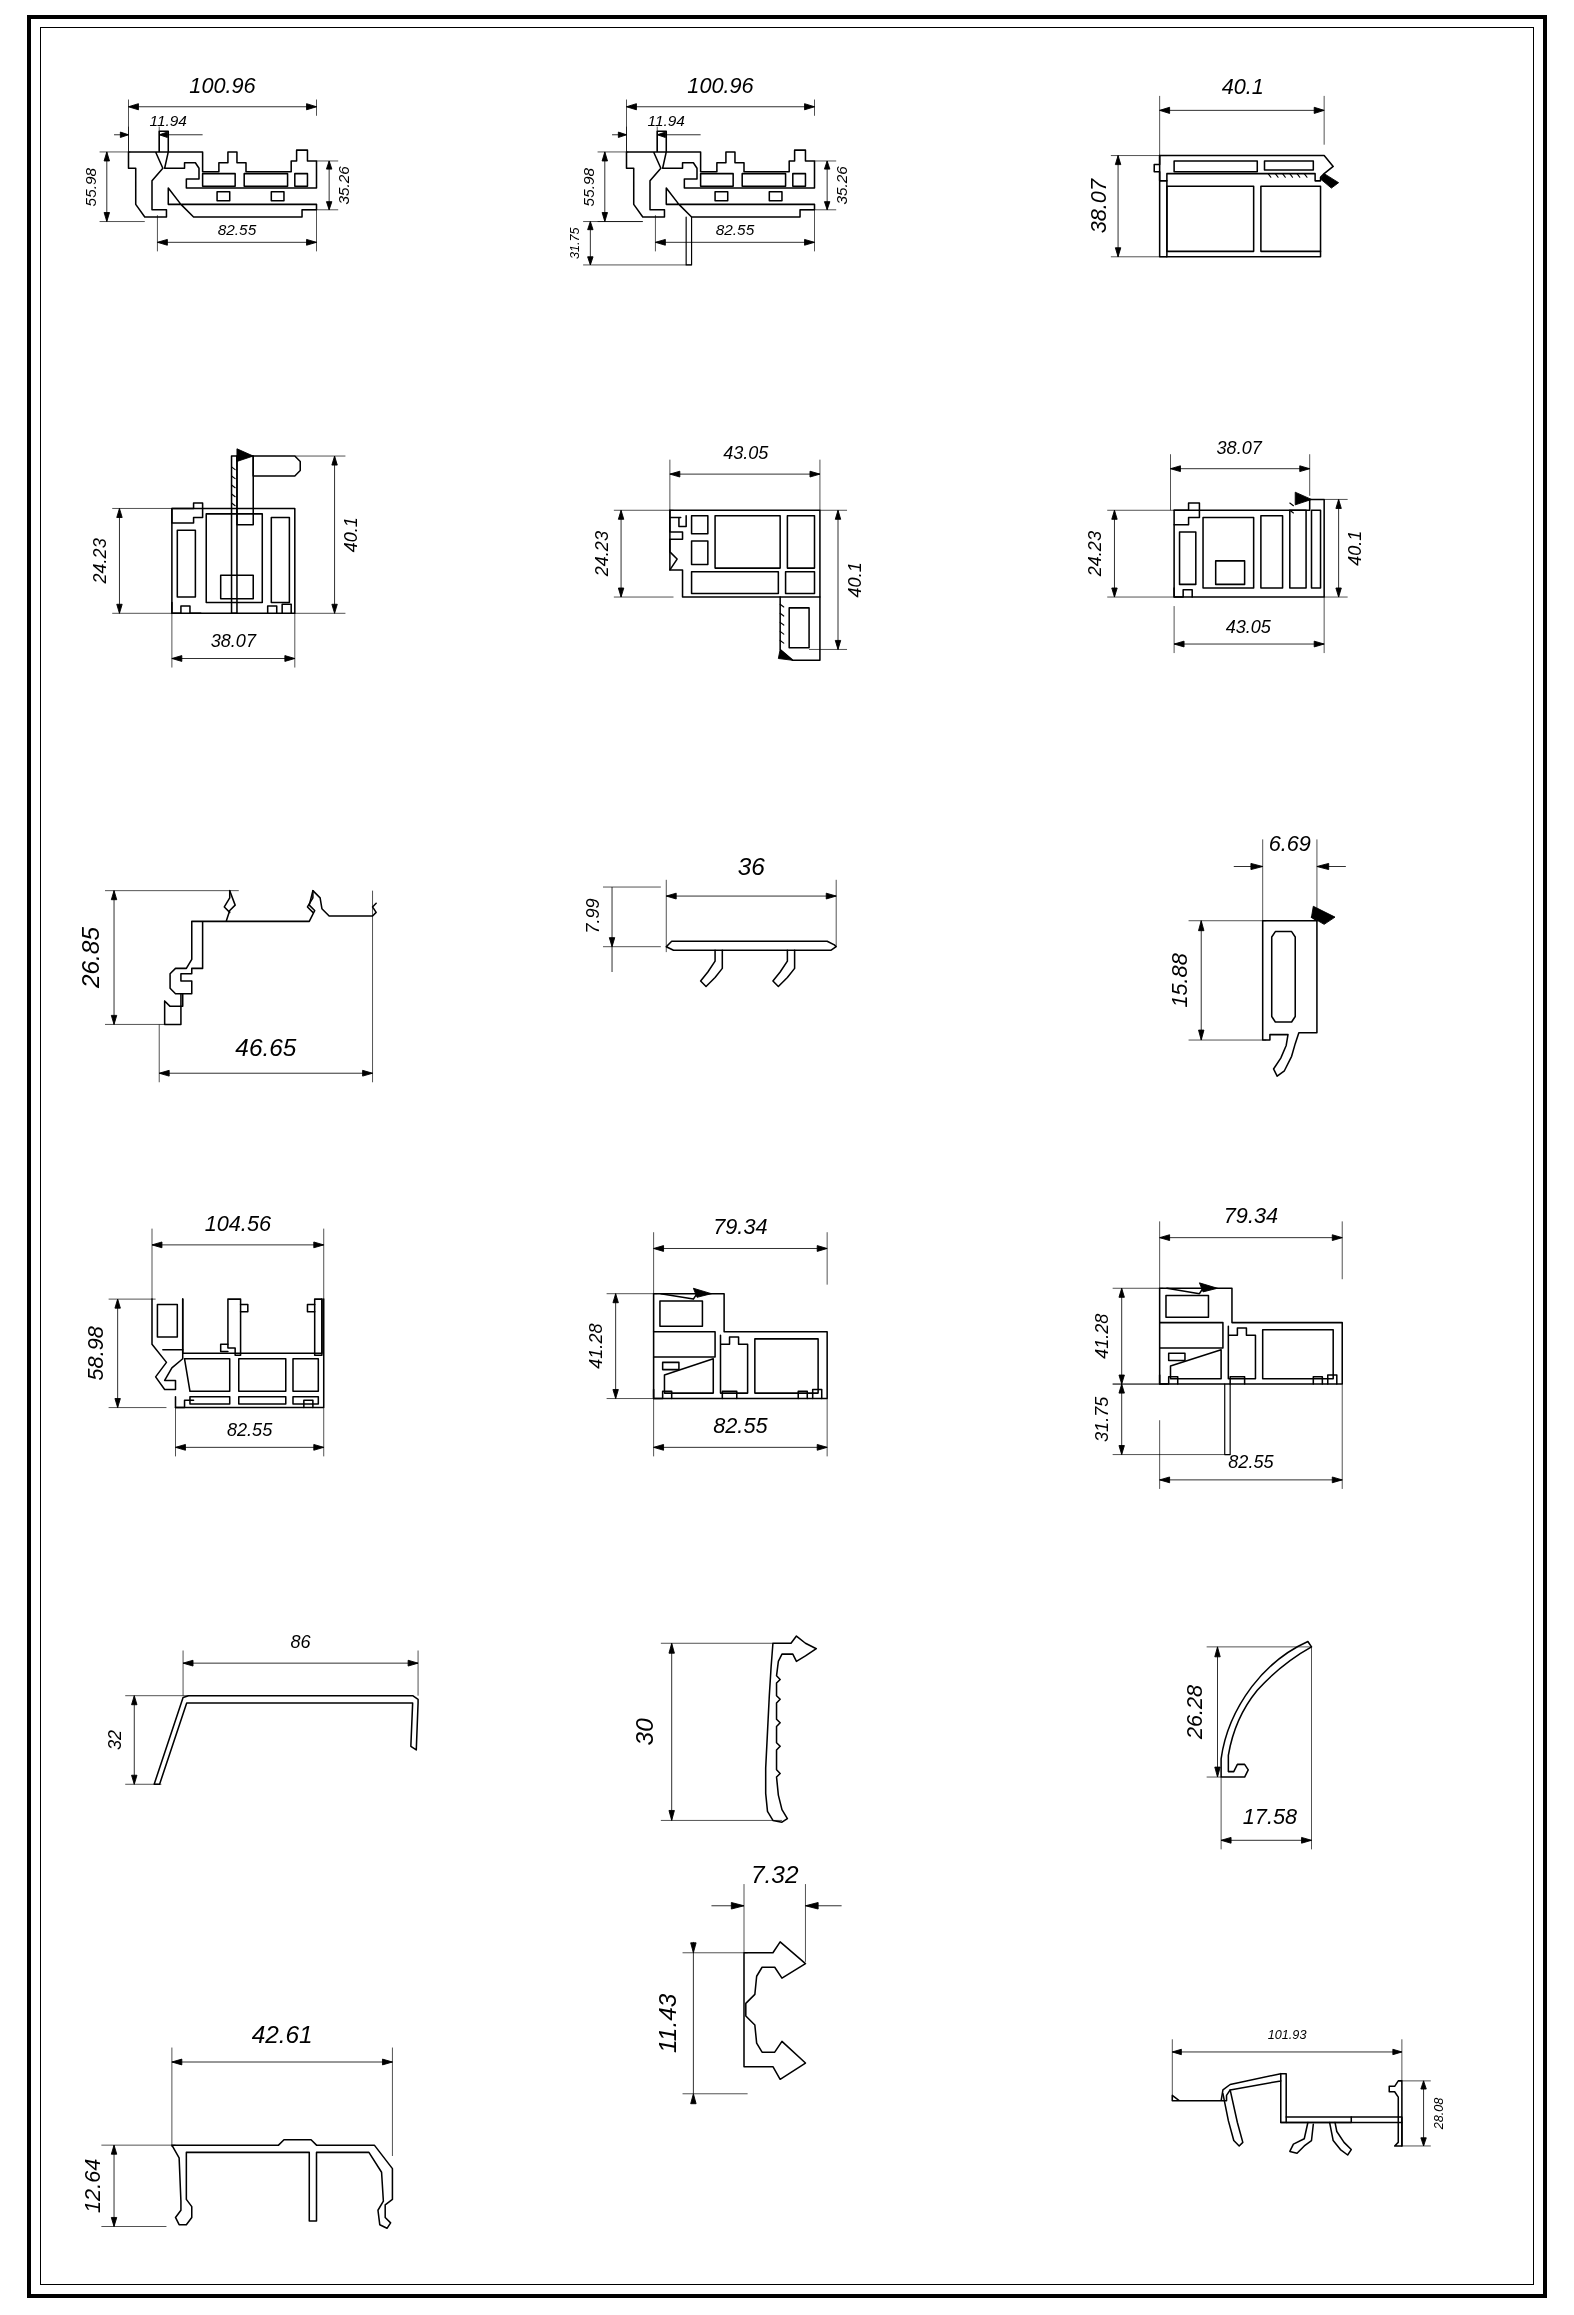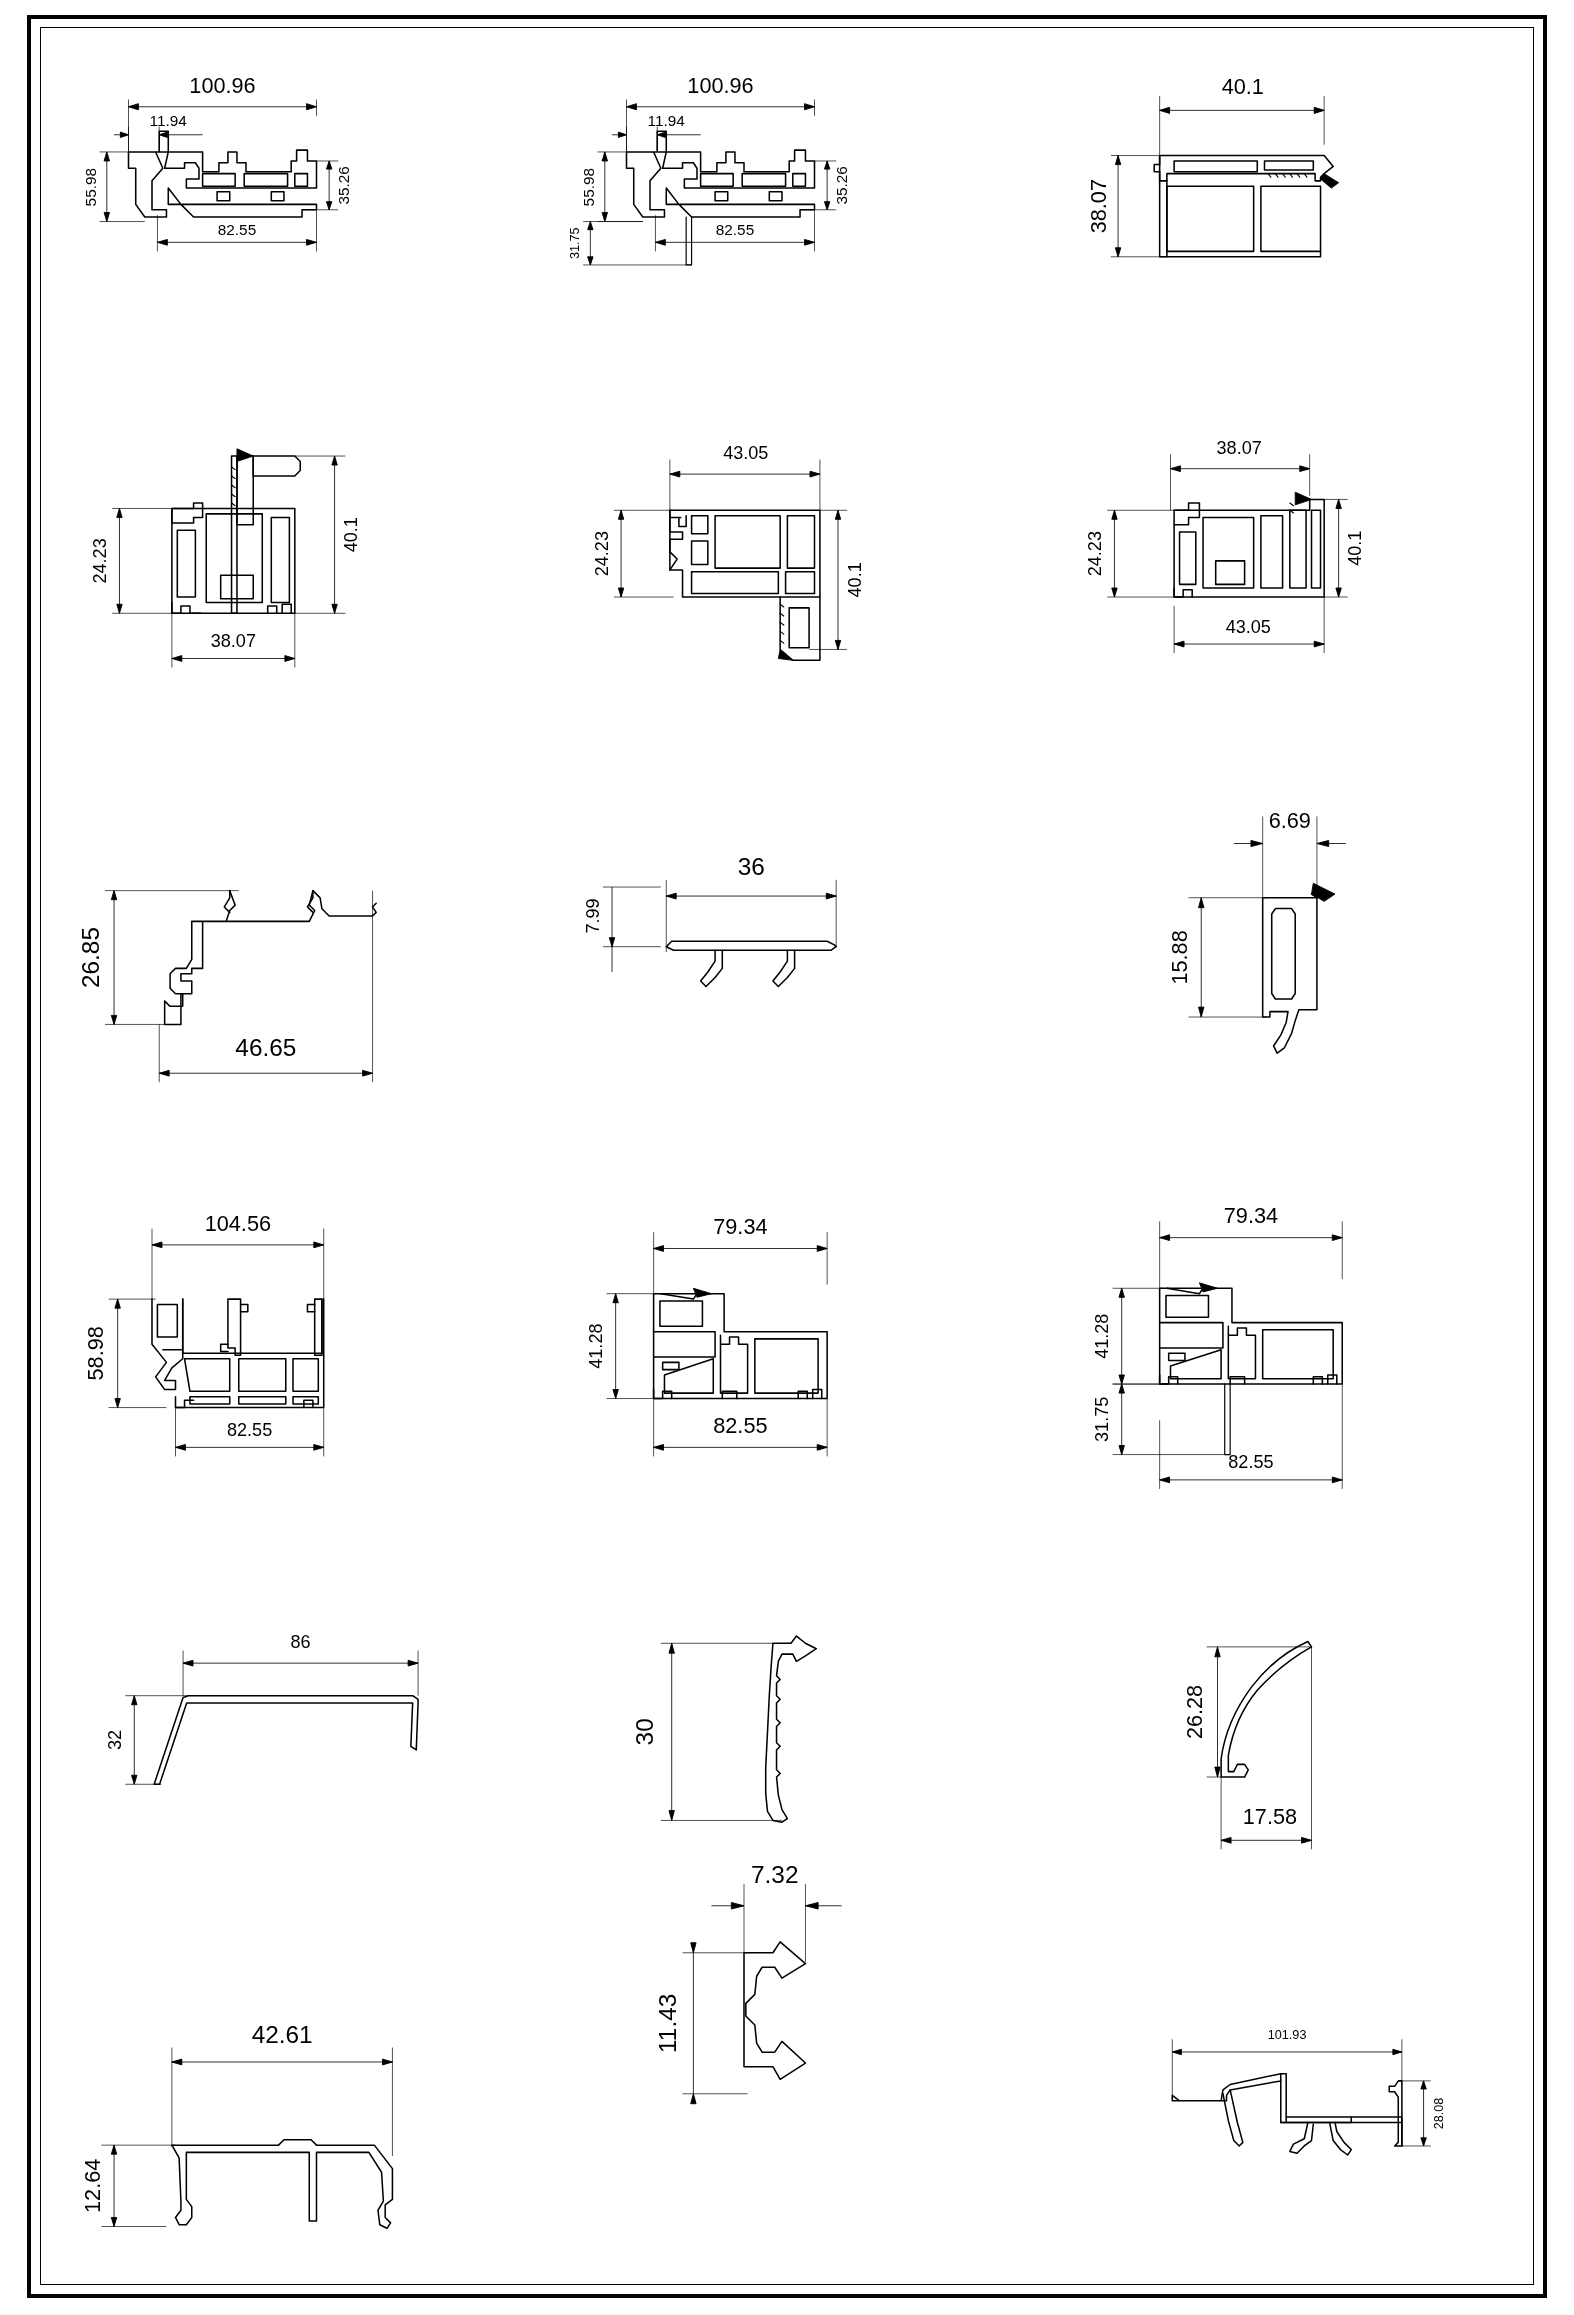--- a/index.html
+++ b/index.html
@@ -6,20 +6,21 @@
   html,body{margin:0;padding:0;background:#ffffff;}
   body{
     font-family:"Liberation Sans", sans-serif;
     width:1575px;height:2316px;
     position:relative;overflow:hidden;
     -webkit-font-smoothing:antialiased;
   }
   #sheet{
     position:absolute;inset:0;
     background:#ffffff;
+    font-style:italic;
   }
   
   #frame-outer{
     position:absolute;
     left:27px;top:14.5px;width:1520px;height:2283px;
     border:4.5px solid #000;
     box-sizing:border-box;
   }
   #frame-inner{
     position:absolute;
@@ -391,21 +392,21 @@
         <text class="dimtext t-xl" x="216" y="76">36</text>
 
         <g>
           <path class="prof" d="M122,162 L128,156 L300,156 L308,160 L310,162 L304,166 L130,166 Z"></path>
           <path class="prof" d="M176,166 L176,178 L168,190 L160,200 L166,206 L176,196 L184,186 L184,166"></path>
           <path class="prof" d="M256,166 L256,178 L248,190 L240,200 L246,206 L256,196 L264,186 L264,166"></path>
         </g>
       </svg>
     </div>
 
-    <div class="cell" style="left:1013px;top:762px;width:470px;height:344px;">
+    <div class="cell" style="left:1013px;top:785px;width:470px;height:344px;">
       <svg viewBox="0 0 520 380">
         <line class="ext" x1="232" y1="30" x2="232" y2="120"></line>
         <line class="ext" x1="292" y1="30" x2="292" y2="110"></line>
         <line class="dim" x1="200" y1="60" x2="232" y2="60"></line>
         <line class="dim" x1="292" y1="60" x2="324" y2="60"></line>
         <path class="solidtip" d="M232,60 l-13,-3.4 v6.8 Z"></path>
         <path class="solidtip" d="M292,60 l13,-3.4 v6.8 Z"></path>
         <text class="dimtext t-lg" x="262" y="36">6.69</text>
 
         <line class="ext" x1="150" y1="120" x2="236" y2="120"></line>

